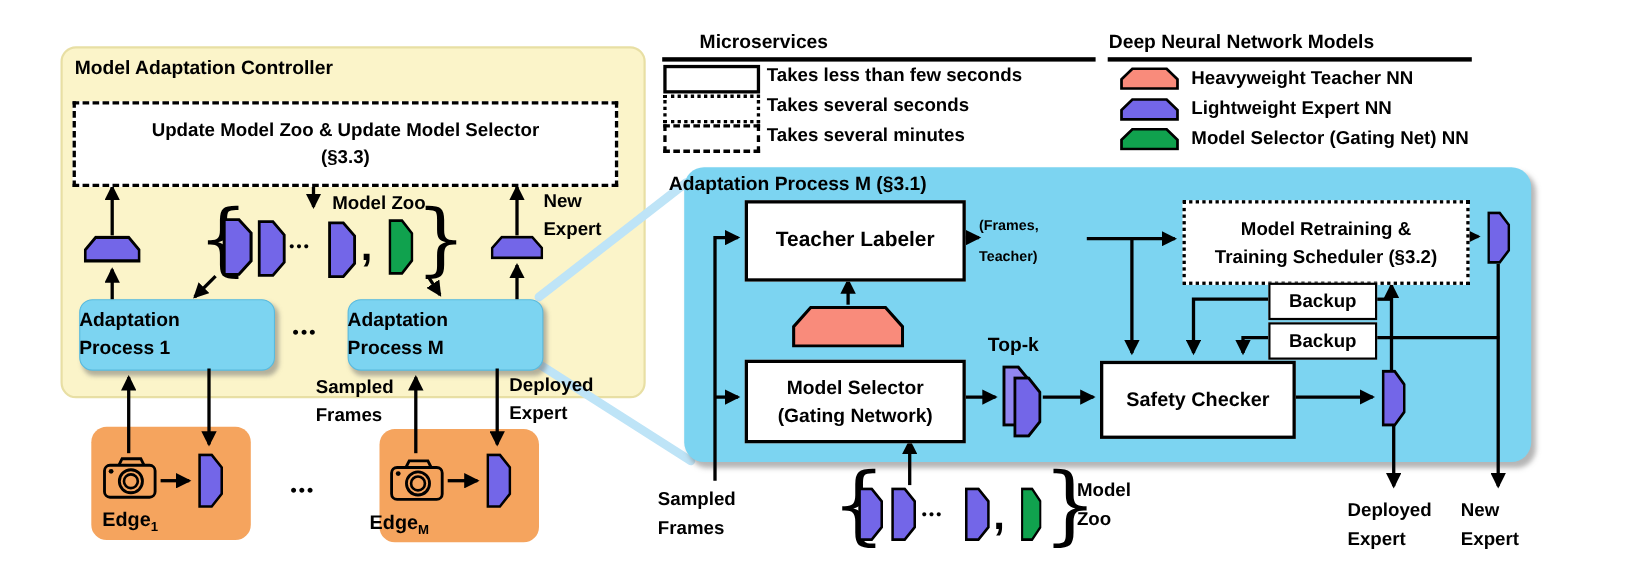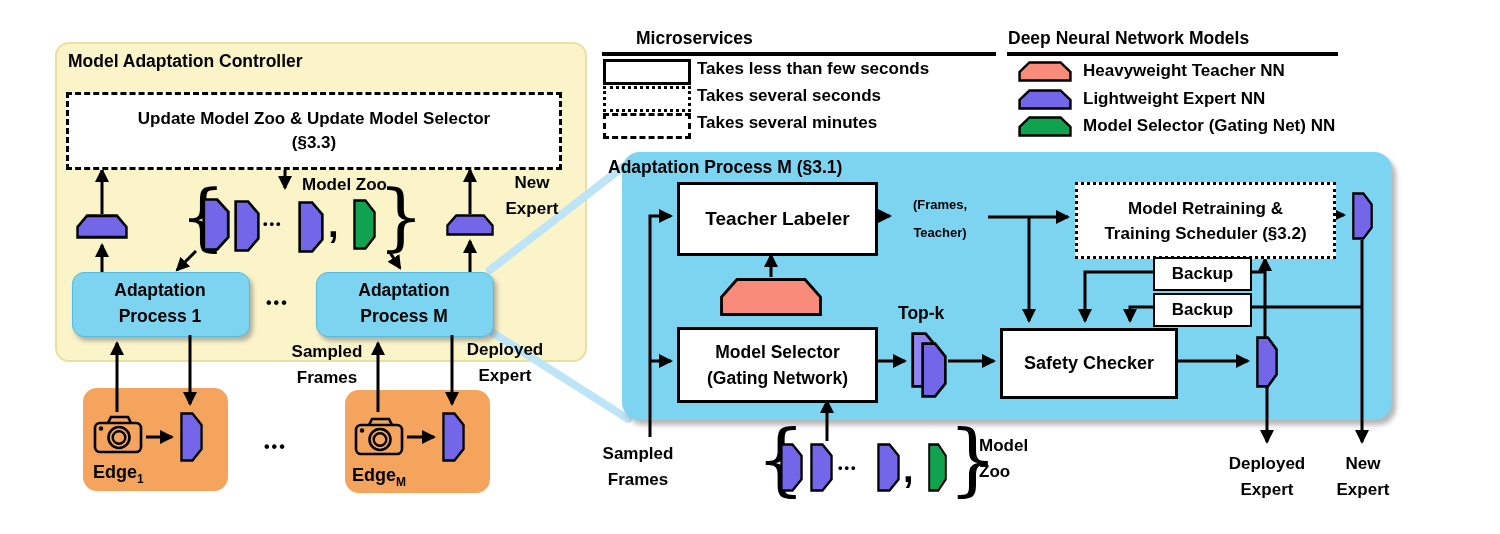--- a/index.html
+++ b/index.html
@@ -1,20 +1,20 @@
 <!DOCTYPE html>
 <html><head>
 <meta charset="utf-8">
 <style>
   html,body{margin:0;padding:0;background:#fff;}
   #canvas{position:relative;width:1500px;height:534px;background:#fff;overflow:hidden;
           font-family:"Liberation Sans",sans-serif;color:#000;}
   .abs{position:absolute;}
   .lbl{position:absolute;font-weight:700;color:#000;white-space:nowrap;z-index:6;}
-  .blk{position:absolute;font-weight:700;color:#000;text-align:center;z-index:6;line-height:26px;}
+  .blk{position:absolute;font-weight:700;color:#000;text-align:left;z-index:6;line-height:26px;}
   .blk span{display:block;}
   .red{color:#000000;}
   .wbox{position:absolute;background:#fff;border:3px solid #000;z-index:4;
         display:flex;flex-direction:column;align-items:center;justify-content:center;
         font-weight:700;text-align:center;}
   .container{position:absolute;z-index:2;}
   .shape{position:absolute;z-index:5;}
   .brace{position:absolute;z-index:5;font-family:"DejaVu Serif",serif;font-weight:400;color:#000;}
   .dots{position:absolute;z-index:6;font-weight:700;color:#000;letter-spacing:2px;}
   svg{display:block;}
@@ -155,21 +155,21 @@
   </svg>
   <svg class="shape" style="left:180px;top:412px;" width="23" height="50" viewBox="0 0 24 50" preserveAspectRatio="none">
     <polygon points="1.5,1.5 13,1.5 22.5,13 22.5,37 13,48.5 1.5,48.5" fill="#7366e8" stroke="#000" stroke-width="2.4"></polygon>
     </svg>
   <svg class="shape" style="left:442px;top:412px;" width="23" height="50" viewBox="0 0 24 50" preserveAspectRatio="none">
     <polygon points="1.5,1.5 13,1.5 22.5,13 22.5,37 13,48.5 1.5,48.5" fill="#7366e8" stroke="#000" stroke-width="2.4"></polygon>
     </svg>
   <div class="lbl" style="left:93px;top:462px;font-size:18px;">
     <span>Edge</span><sub style="font-size:12px;">1</sub>
   </div>
-  <div class="lbl" style="left:352px;top:465px;font-size:18px;">
+  <div class="lbl" style="left:336px;top:465px;font-size:18px;">
     <span>Edge</span><sub style="font-size:12px;">M</sub>
   </div>
   <div class="dots" style="left:264px;top:438px;font-size:16px;">•••</div>
 
   <div class="lbl" style="left:602px;top:28px;font-size:17.5px;margin-left:34px;">Microservices</div>
   <div class="abs" style="left:602px;top:52px;width:394px;height:4px;background:#000;z-index:6;"></div>
   <div class="abs" style="left:603px;top:59px;width:82px;height:20px;background:#fff;border:3px solid #000;z-index:6;"></div>
   <div class="lbl" style="left:697px;top:59px;font-size:17px;">Takes less than few seconds</div>
   <div class="abs" style="left:603px;top:86px;width:82px;height:20px;background:#fff;border:3px dotted #000;z-index:6;"></div>
   <div class="lbl" style="left:697px;top:86px;font-size:17px;">Takes several seconds</div>

